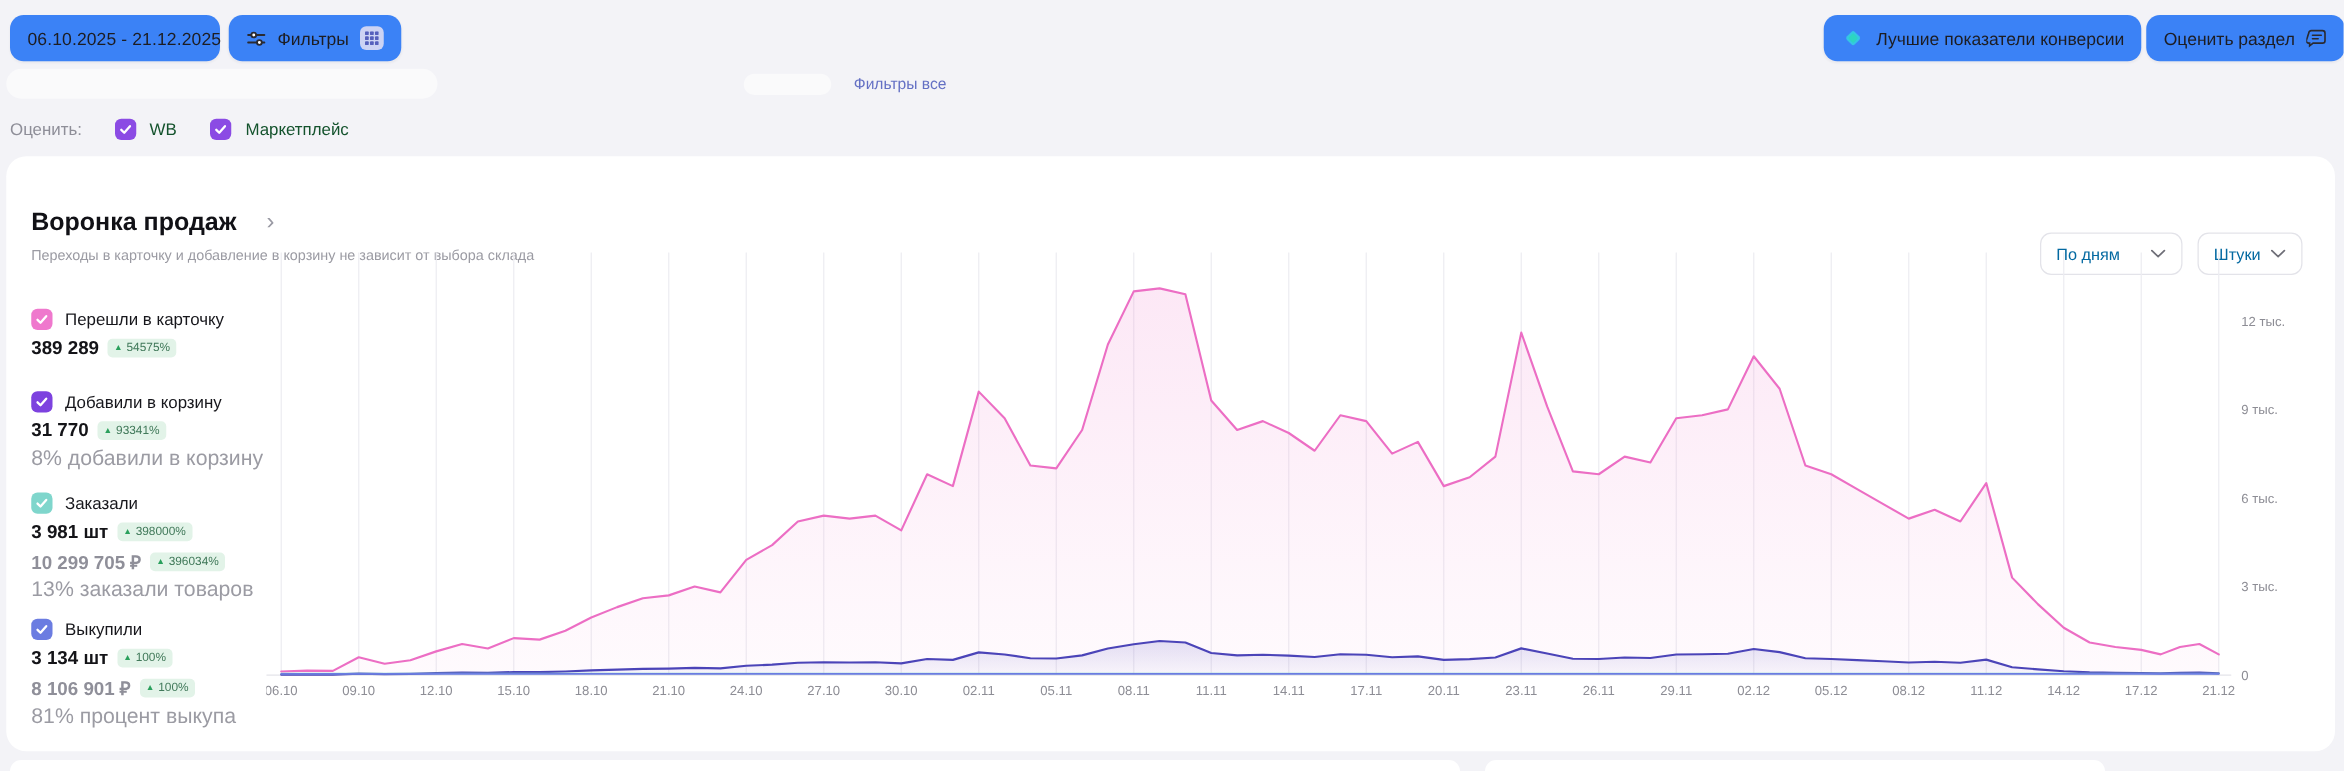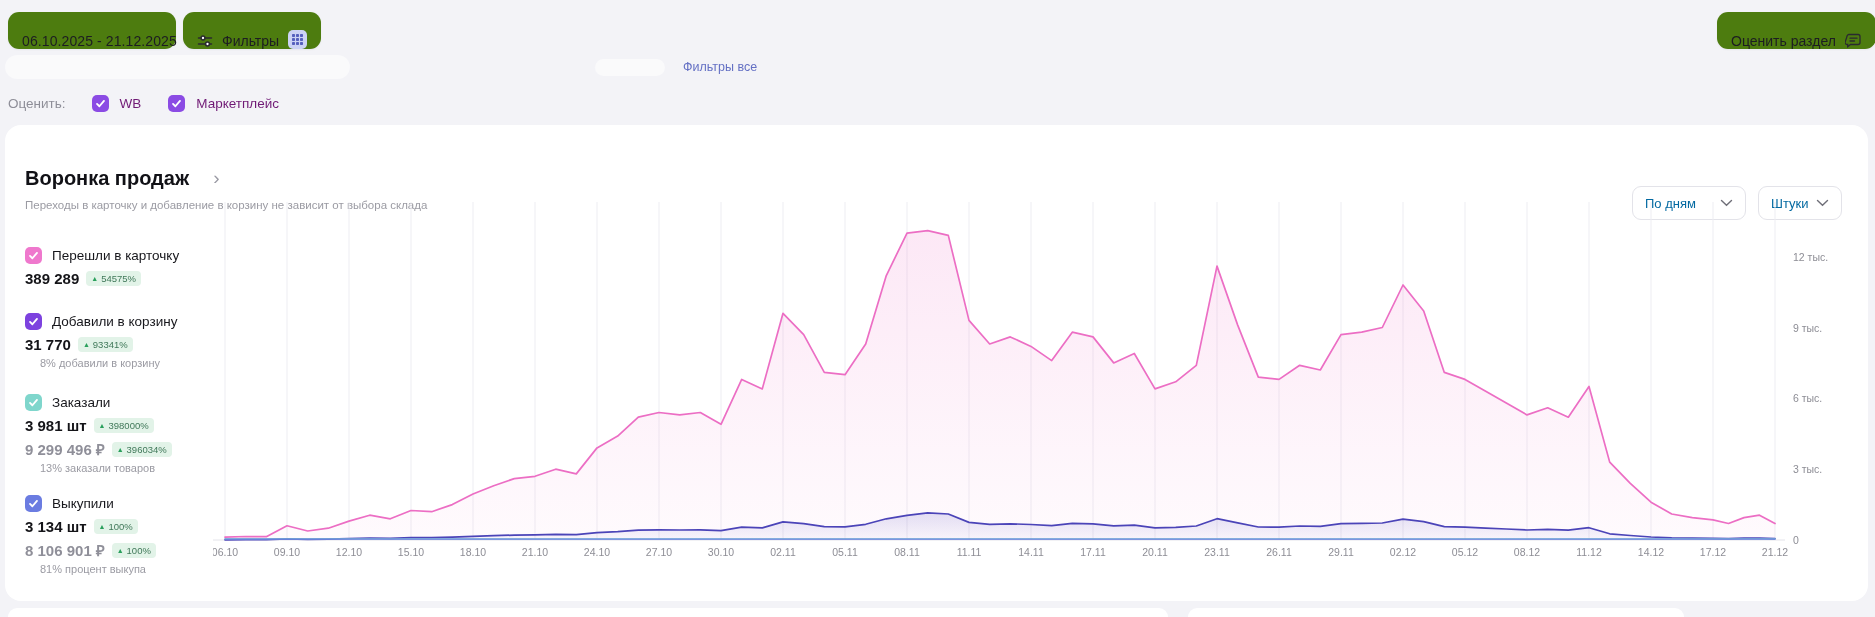--- a/index.html
+++ b/index.html
@@ -1,35 +1,35 @@
 <!DOCTYPE html>
 <html><head>
 <meta charset="utf-8">
 <style>
   * { box-sizing: border-box; margin: 0; padding: 0; }
   html,body { background:#f3f3f7; font-family:"Liberation Sans", sans-serif; }
   .page { position:relative; width:1875px; height:617px; overflow:hidden; background:#f3f3f7; }
 
   
-  .pill { position:absolute; top:12px; height:37px; background:#4d7c0f; border-radius:11px;
-          display:flex; align-items:flex-end; gap:9px; padding:0 14px; font-size:14px; color:#1d1d22;
+  .pill { position:absolute; top:12px; height:37px; background:#3b82f6; border-radius:11px;
+          display:flex; align-items:center; gap:9px; padding:0 14px; font-size:14px; color:#1d1d22;
           box-shadow:0 1px 2px rgba(25,25,60,.05); cursor:pointer; white-space:nowrap; }
   .date-pill { left:8px; width:168px; justify-content:space-between; letter-spacing:.1px; }
   .filters-pill { left:183px; }
   .conv-pill { left:1459px; }
   .rate-pill { left:1717px; }
   .filter-badge { width:19px; height:19px; border-radius:5px; background:#ccd3f4; display:flex; align-items:center; justify-content:center; }
 
   .ghost-chip { position:absolute; background:rgba(255,255,255,.55); border-radius:12px; }
   .reset-link { position:absolute; left:683px; top:60px; font-size:12.5px; color:#6470c4; cursor:pointer; }
 
   
   .wh-row { position:absolute; left:8px; top:91px; height:24px; display:flex; align-items:center; font-size:13.5px; }
   .wh-label { color:#8e8e98; margin-right:26px; }
-  .wh-opt { display:flex; align-items:center; gap:11px; margin-right:27px; cursor:pointer; color:#701a75; }
+  .wh-opt { display:flex; align-items:center; gap:11px; margin-right:27px; cursor:pointer; color:#14532d; }
   .cb { width:17px; height:17px; border-radius:5px; display:inline-flex; align-items:center; justify-content:center; flex:0 0 auto; cursor:pointer; }
   .cb svg { display:block; }
   .cb-brand { background:#8b4be4; }
   .cb-pink  { background:#ef78cd; }
   .cb-purple{ background:#7d42df; }
   .cb-teal  { background:#7fd6cc; }
   .cb-blue  { background:#6b7ce1; }
 
   
   .card { position:absolute; left:5px; top:125px; width:1863px; height:476px; background:#fff; border-radius:16px; }
@@ -45,21 +45,21 @@
 
   
   .legend { position:absolute; left:20px; top:121px; width:192px; }
   .leg-head { display:flex; align-items:center; gap:10px; height:18px; }
   .leg-label { font-size:13.5px; color:#17171c; }
   .leg-val-row { display:flex; align-items:center; gap:7px; margin:4px 0 0 0; height:20px; }
   .leg-val { font-size:15px; font-weight:bold; color:#141418; }
   .leg-val.gray { color:#8f8f99; font-weight:bold; }
   .badge { display:inline-flex; align-items:center; gap:3px; background:#e2f3e8; border-radius:4px; padding:2px 5px; font-size:9.5px; color:#41795a; }
   .badge .tri { font-size:7px; color:#2aa05c; line-height:1; }
-  .leg-note { margin-top:3px; font-size:11px; color:#9b9ba3; height:14px;margin-left:15px; }
+  .leg-note { margin-top:3px; font-size:17px; color:#9b9ba3; height:14px; }
   .mt1 { margin-top:24px; } .mt2 { margin-top:22px; } .mt3 { margin-top:18px; }
 
   
   .chart-wrap { position:absolute; left:208px; top:75px; width:1650px; height:368px; }
   .chart-wrap svg { display:block; }
 
   
   .peek { position:absolute; top:608px; height:9px; background:#fff; border-radius:12px 12px 0 0; }
   .peek-left { left:8px; width:1160px; }
   .peek-right { left:1188px; width:496px; }
@@ -106,20 +106,29 @@
         <rect x="0" y="4" width="3" height="3" rx="0.7"></rect>
           <rect x="4" y="4" width="3" height="3" rx="0.7"></rect>
           <rect x="8" y="4" width="3" height="3" rx="0.7"></rect>
         <rect x="0" y="8" width="3" height="3" rx="0.7"></rect>
           <rect x="4" y="8" width="3" height="3" rx="0.7"></rect>
           <rect x="8" y="8" width="3" height="3" rx="0.7"></rect>
       </svg>
     </span>
   </div>
 
+  <div class="pill conv-pill">
+    <span class="icon">
+      <svg width="19" height="19" viewBox="0 0 19 19">
+        <rect x="5" y="5" width="9" height="9" rx="2" fill="#35c6e4" transform="rotate(45 9.5 9.5)"></rect>
+        <rect x="6.6" y="6.6" width="5.8" height="5.8" rx="1.4" fill="#2bd6bd" opacity=".9" transform="rotate(45 9.5 9.5)"></rect>
+      </svg>
+    </span>
+    <span>Лучшие показатели конверсии</span>
+  </div>
 
   <div class="pill rate-pill">
     <span>Оценить раздел</span>
     <span class="icon">
       <svg width="17" height="17" viewBox="0 0 17 17" fill="none" stroke="#2a2a30" stroke-width="1.3" stroke-linecap="round">
         <path d="M2 4.5 a2 2 0 0 1 2-2 h9 a2 2 0 0 1 2 2 v6 a2 2 0 0 1-2 2 h-7.5 l-2.8 2.2 v-2.2 h-0.7 a2 2 0 0 1-2-2 z"></path>
         <line x1="5" y1="6.2" x2="12" y2="6.2"></line>
           <line x1="5" y1="9" x2="9.5" y2="9"></line>
       </svg>
     </span>
@@ -222,21 +231,21 @@
           <span class="leg-label">Заказали</span>
         </div>
         <div class="leg-val-row">
           <span class="leg-val">3 981 шт</span>
           <span class="badge">
               <span class="tri">▲</span>
               <span>398000%</span>
             </span>
         </div>
         <div class="leg-val-row">
-          <span class="leg-val gray">9 299 496 ₽</span>
+          <span class="leg-val gray">10 299 705 ₽</span>
           <span class="badge">
               <span class="tri">▲</span>
               <span>396034%</span>
             </span>
         </div>
         <div class="leg-note">13% заказали товаров</div>
       </div>
 
       <div class="mt3">
         <div class="leg-head">

